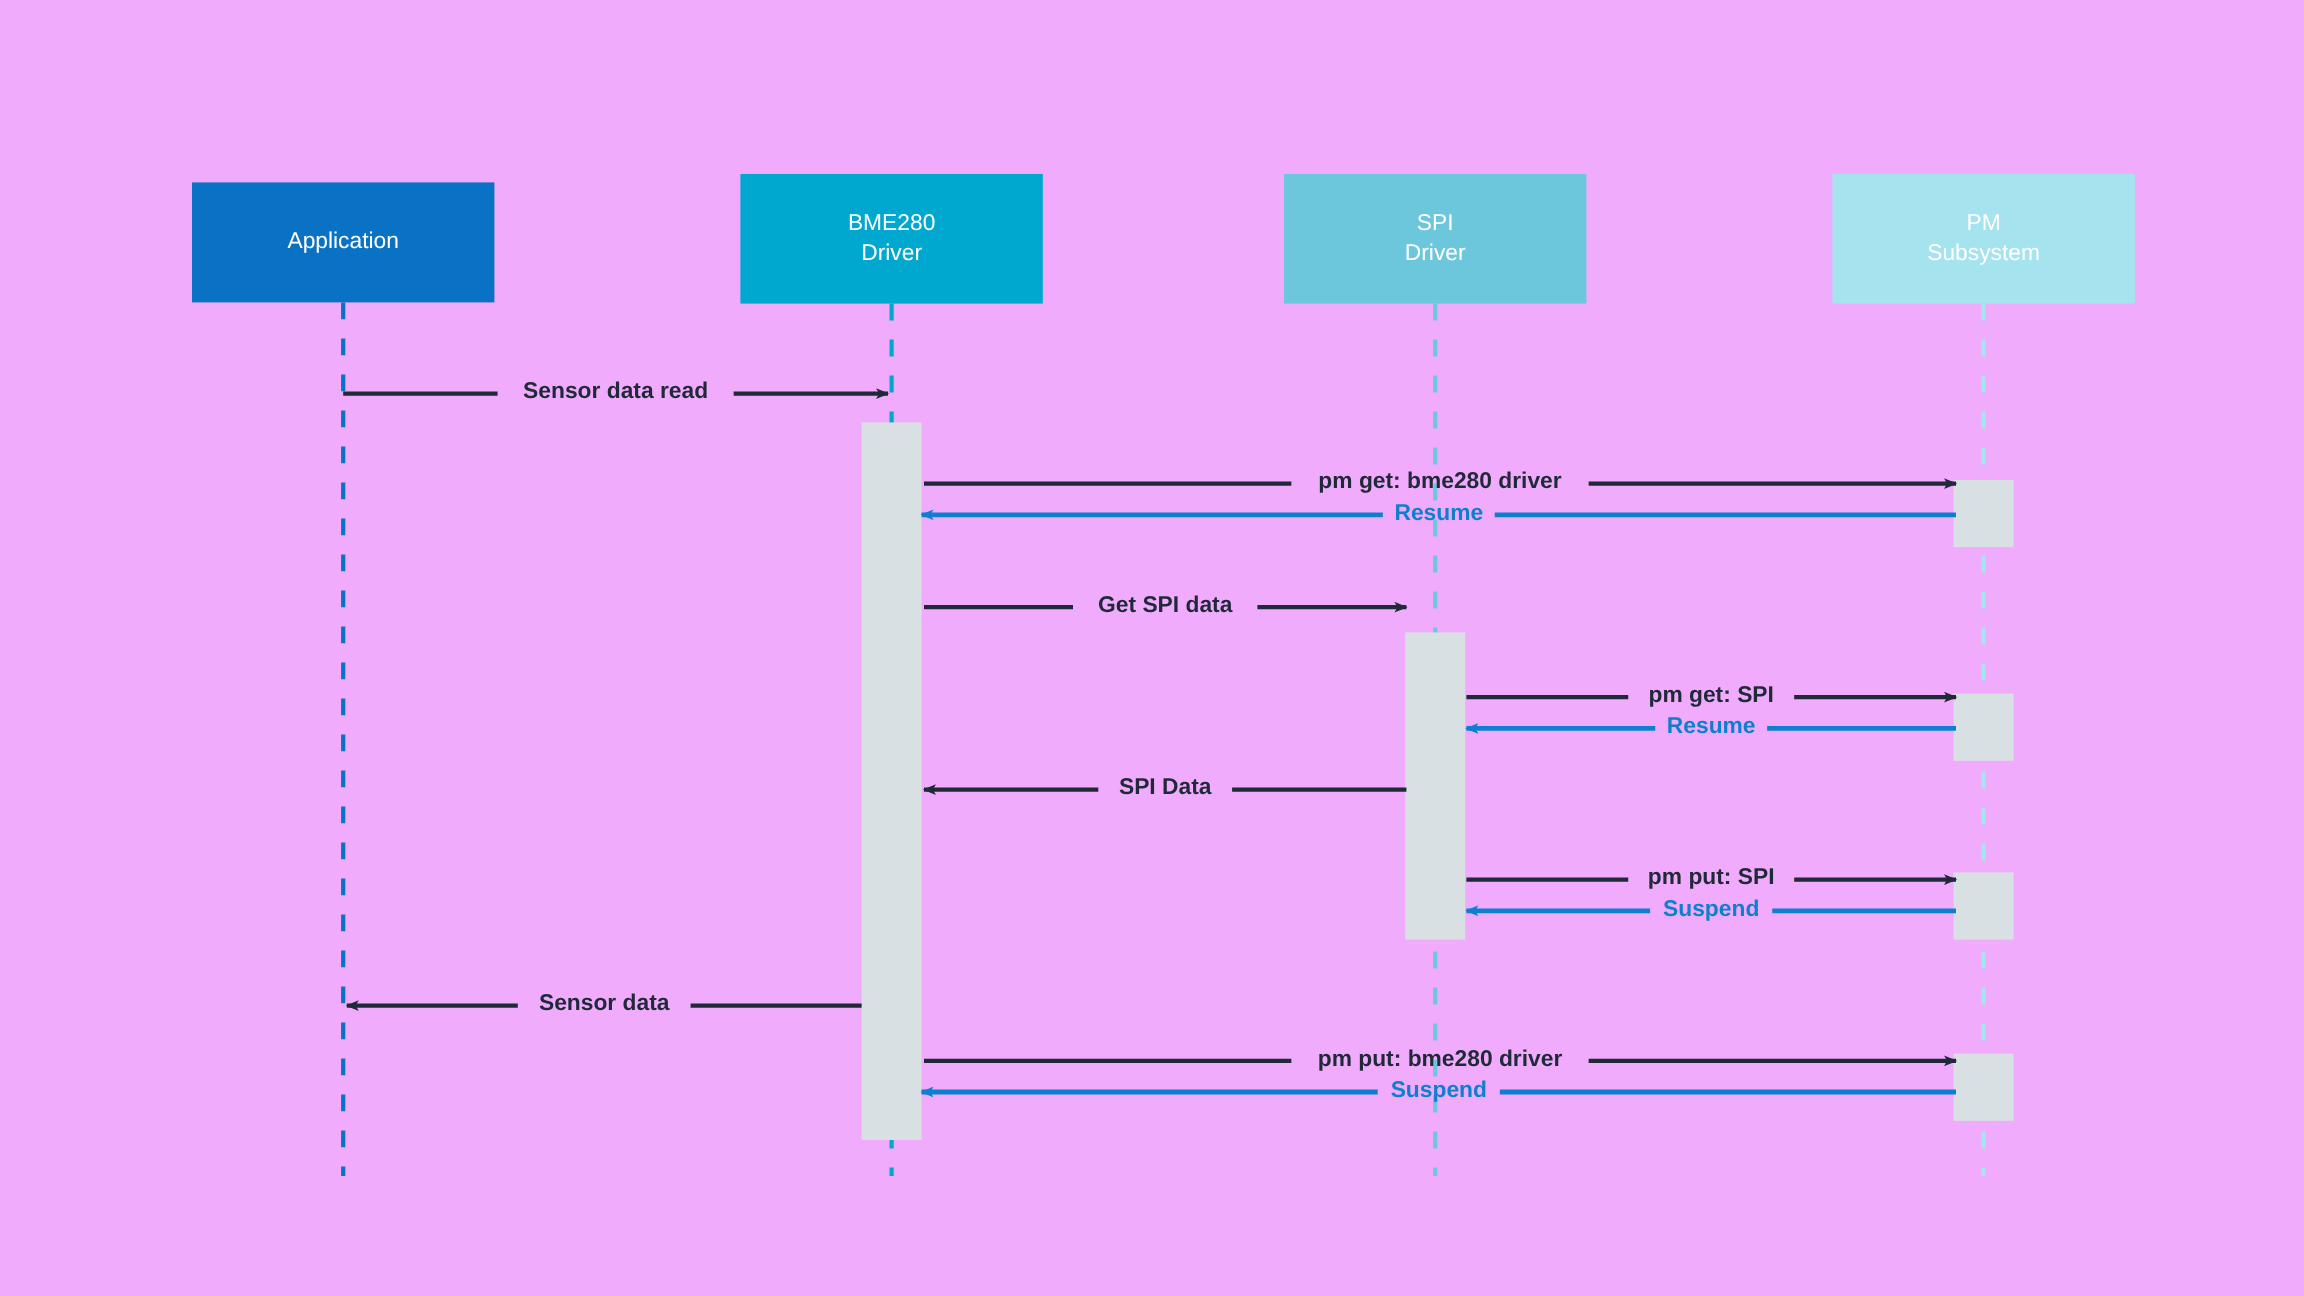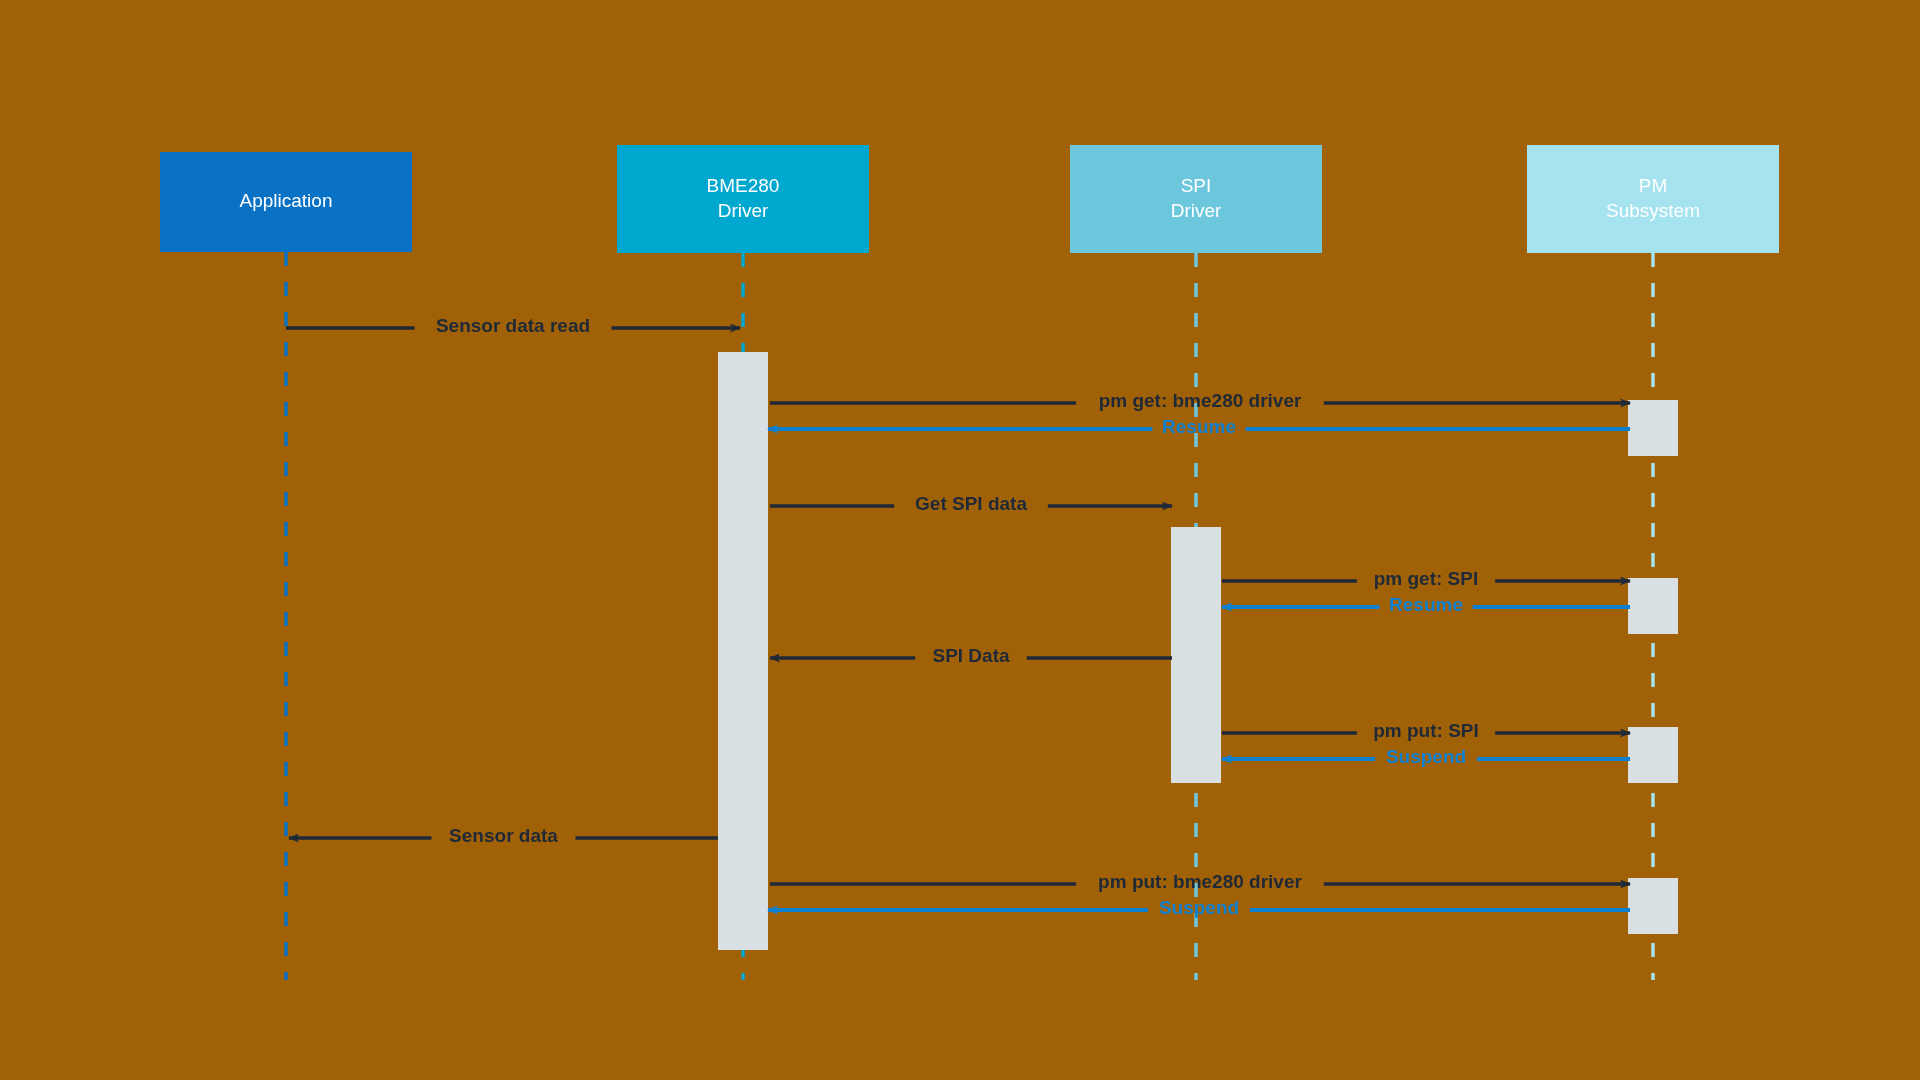--- a/index.html
+++ b/index.html
@@ -11,21 +11,21 @@
   body {
     width: 1920px;
     height: 1080px;
     overflow: hidden;
     font-family: "Liberation Sans", sans-serif;
   }
   #canvas {
     position: relative;
     width: 1920px;
     height: 1080px;
-    background: #a16207;
+    background: #f0abfc;
   }
   #diagram-svg {
     position: absolute;
     left: 0;
     top: 0;
     width: 1920px;
     height: 1080px;
   }
   .participant-label {
     fill: #ffffff;

